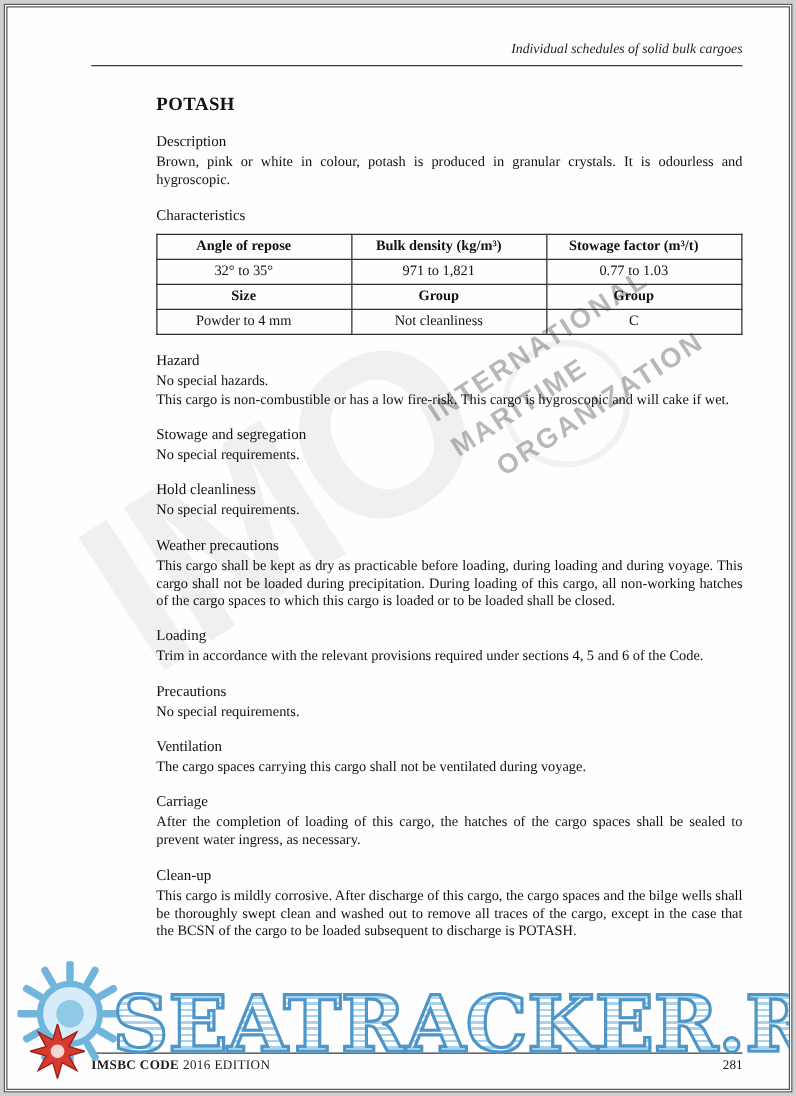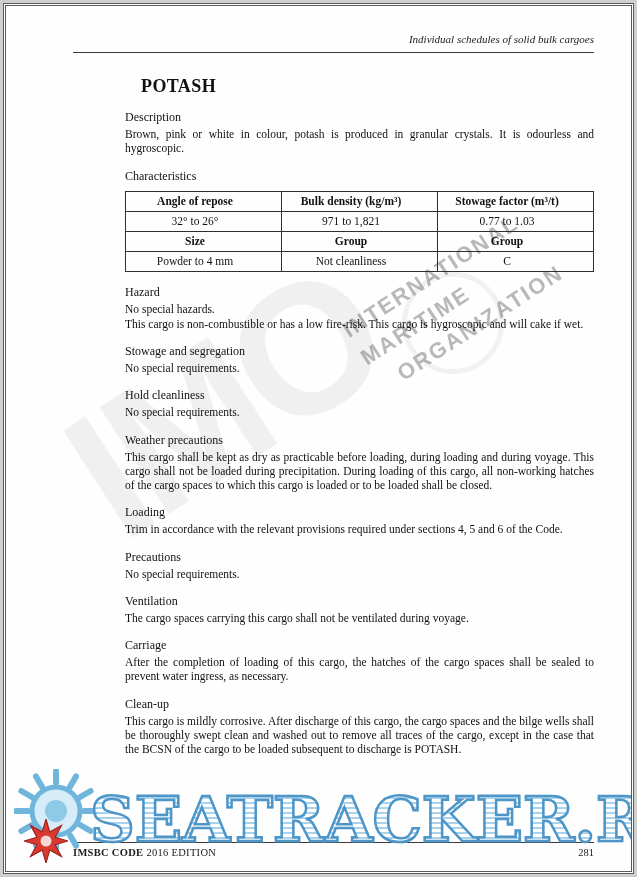--- a/index.html
+++ b/index.html
@@ -25,22 +25,22 @@
     font-style:italic;
     font-size:11px;
     text-align:right;
     color:#1c1c1c;
     padding-bottom:6px;
     border-bottom:1.5px solid #3a3a3a;
     line-height:14px;
   }
   .main { margin-left:52px; color:#111; }
   .title {
-    font-size:18px; font-weight:bold; letter-spacing:.4px;
-    margin:23px 0 0 16px;
+    font-size:15px; font-weight:bold; letter-spacing:.4px;
+    margin:23px 0 0 0;
   }
   .sec { margin-top:13px; }
   .sec h3 {
     font-size:12px; font-weight:normal; margin:0 0 2px 0;
   }
   .sec p {
     margin:0; font-size:11.5px; line-height:1.24;
     text-align:justify;
   }
   .sec p + p { margin-top:1px; }
@@ -148,21 +148,21 @@
       <div class="sec">
         <h3>Characteristics</h3>
         <table class="char-table">
           <tbody>
               <tr>
             <th>Angle of repose</th>
             <th>Bulk density (kg/m³)</th>
             <th>Stowage factor (m³/t)</th>
           </tr>
           <tr>
-            <td>32° to 26°</td>
+            <td>32° to 35°</td>
             <td>971 to 1,821</td>
             <td>0.77 to 1.03</td>
           </tr>
           <tr>
             <th>Size</th>
             <th>Group</th>
             <th>Group</th>
           </tr>
           <tr>
             <td>Powder to 4 mm</td>

